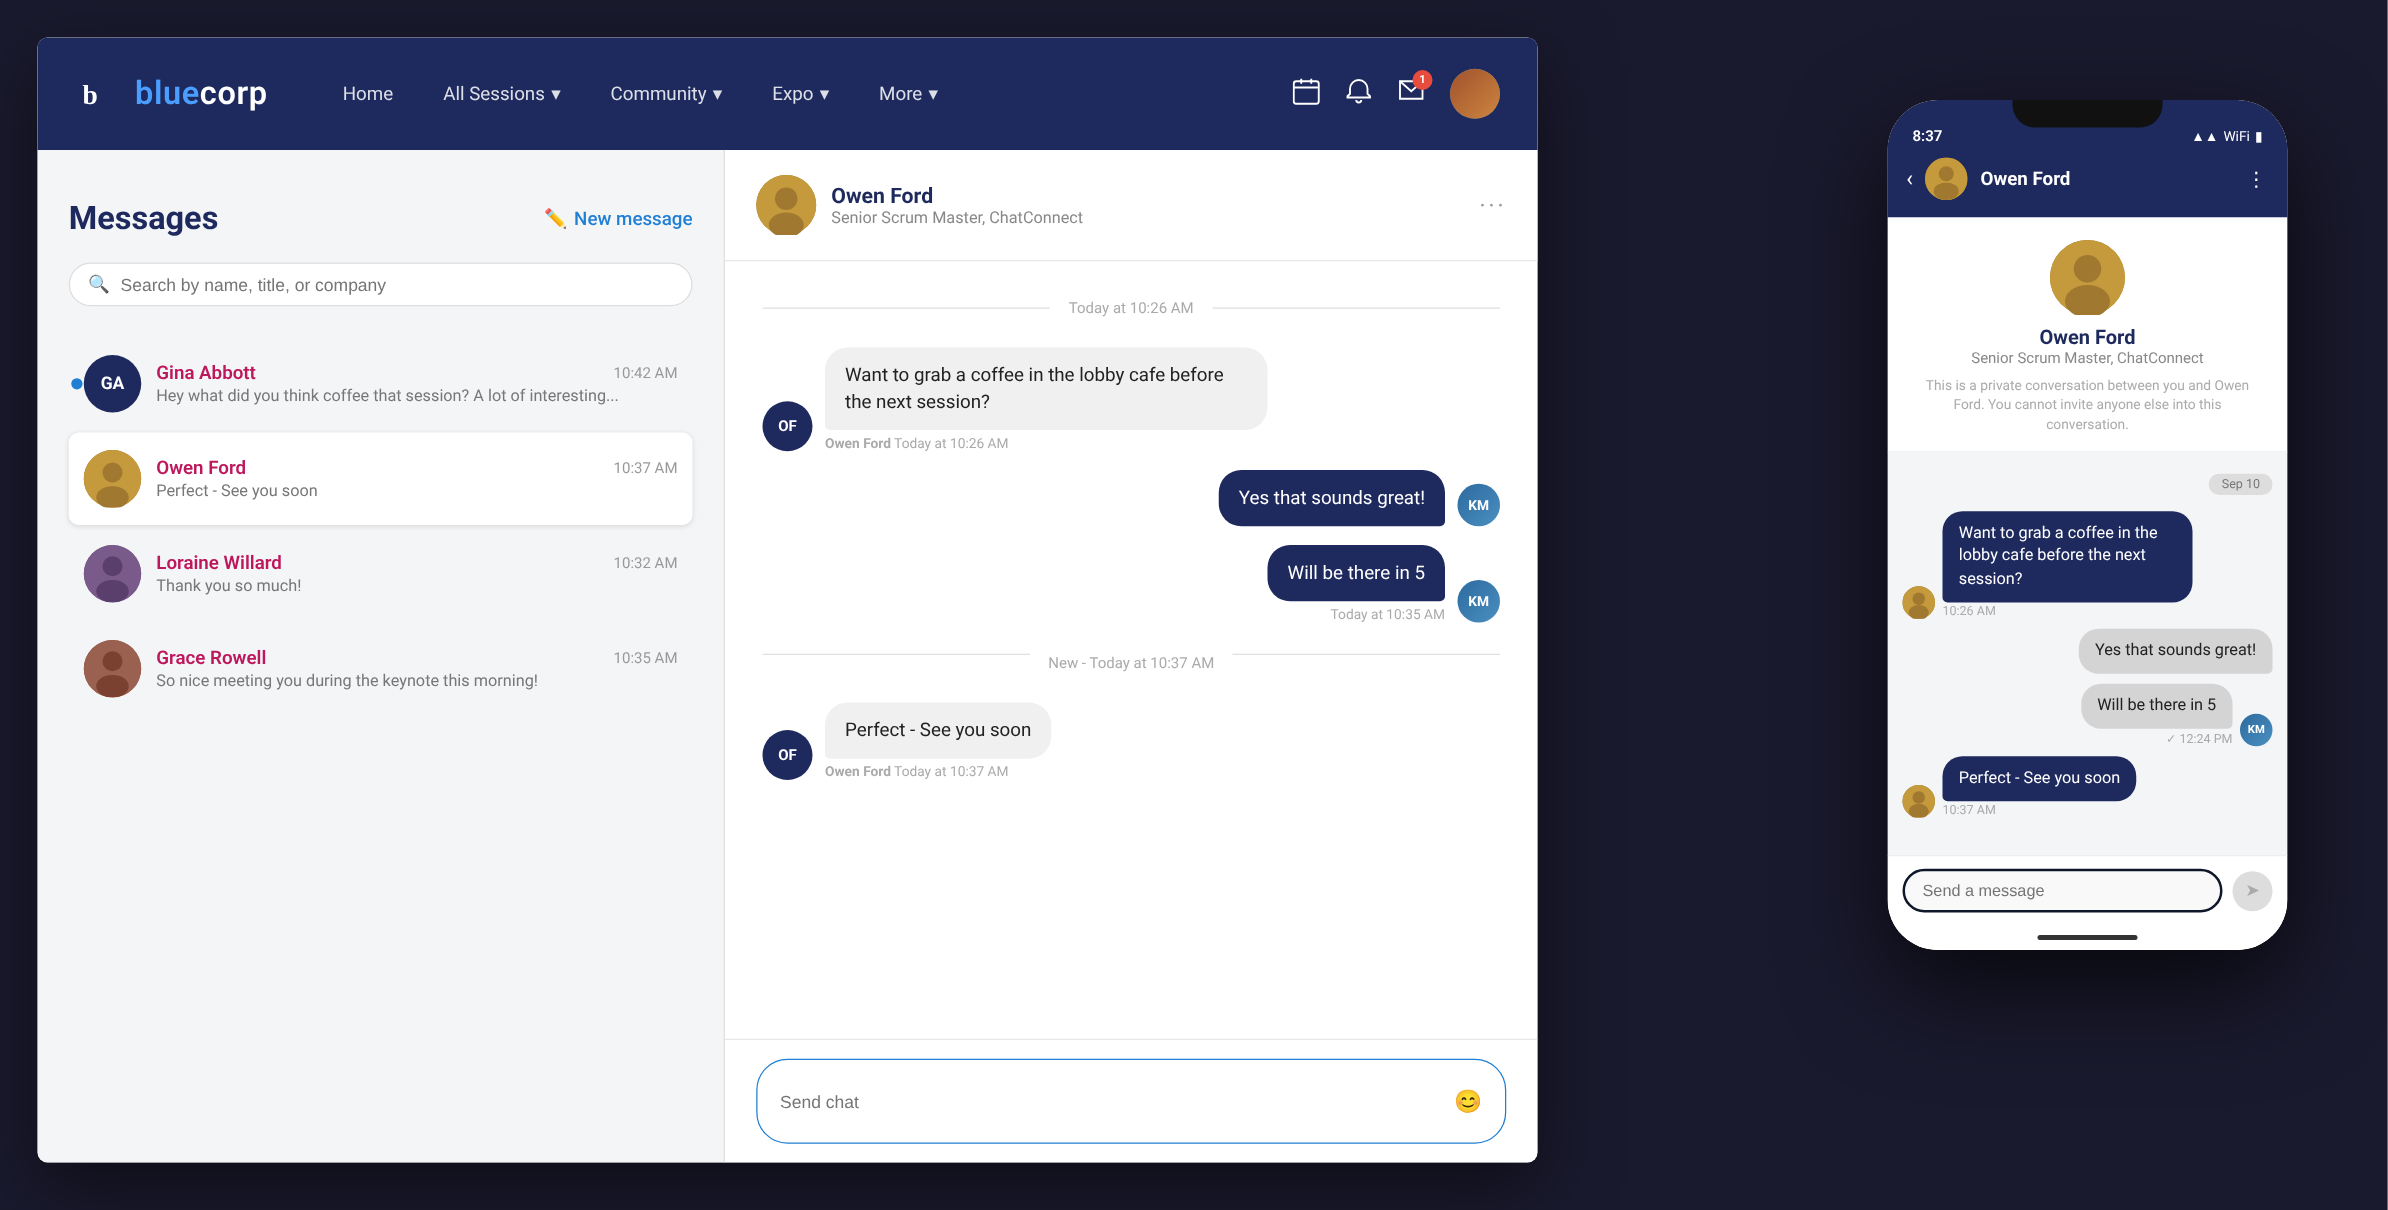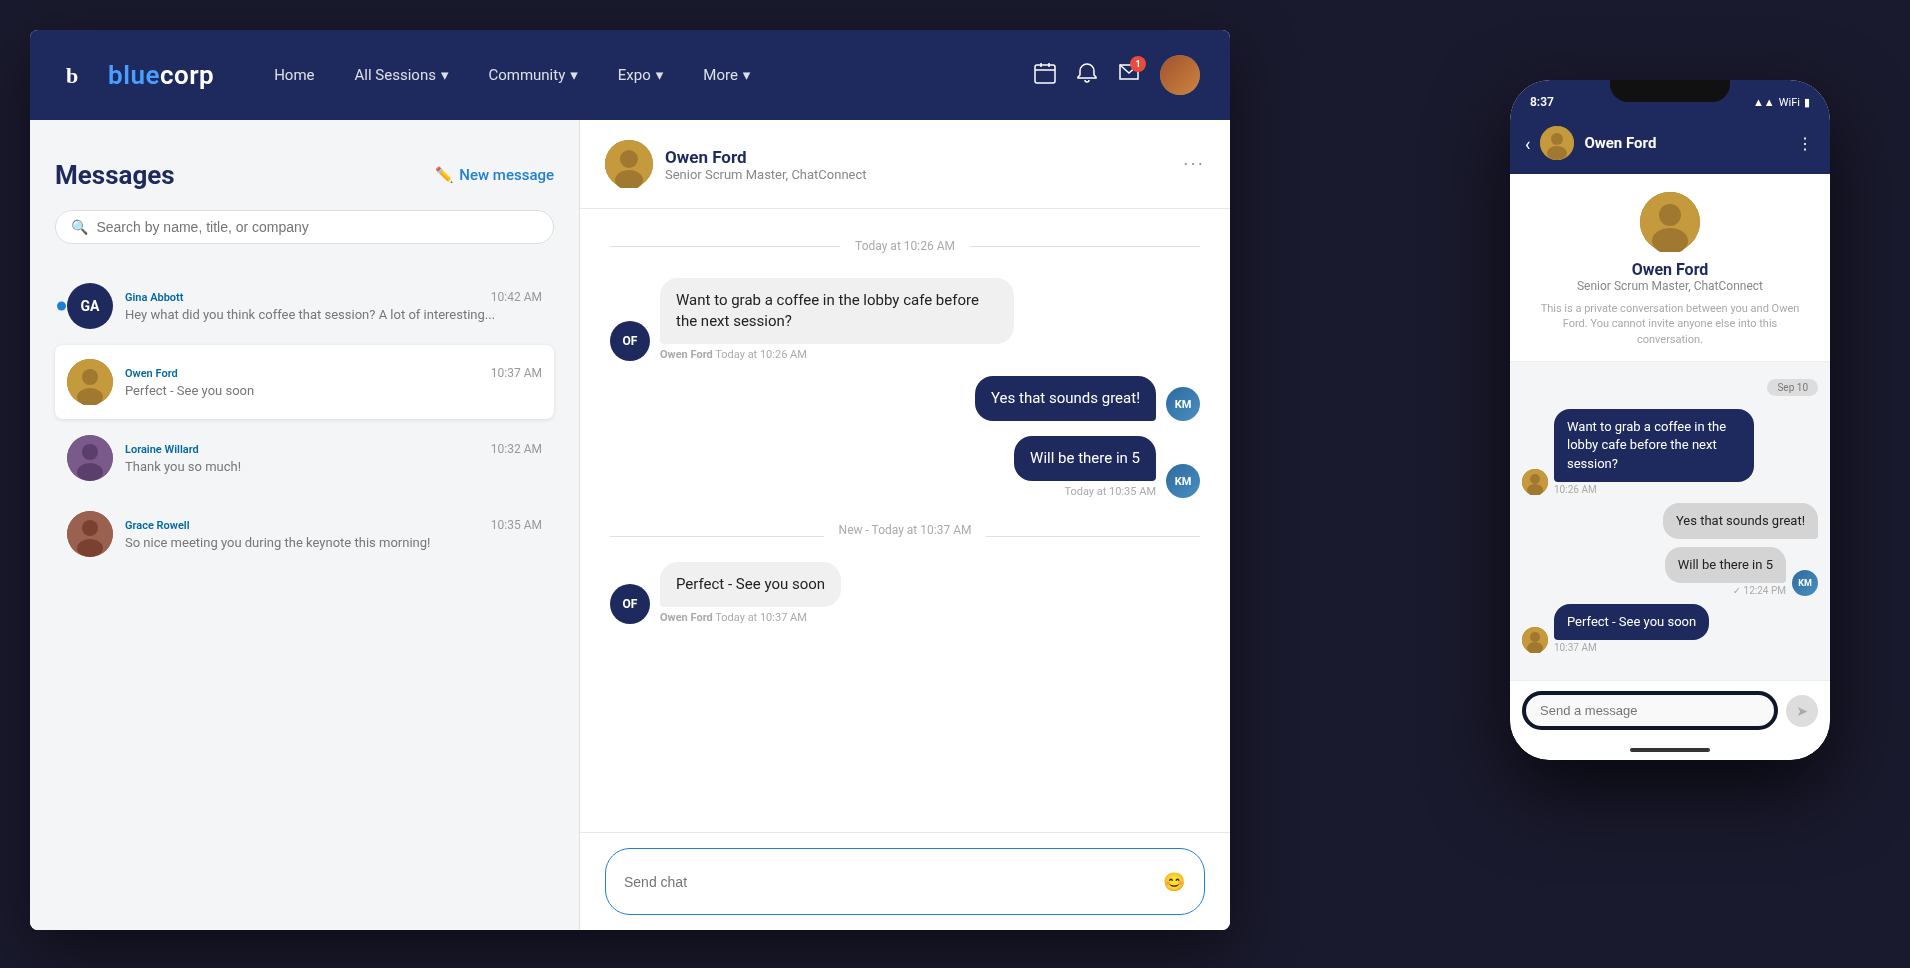--- a/index.html
+++ b/index.html
@@ -195,21 +195,21 @@
       display: flex;
       align-items: center;
       justify-content: center;
       font-size: 14px;
       font-weight: 700;
       color: white;
     }
     .msg-avatar.initials-ga { background: #1e2a5e; text-align: center; }
     .msg-content { flex: 1; min-width: 0; }
     .msg-top { display: flex; justify-content: space-between; align-items: center; }
-    .msg-name { font-size: 11px; font-weight: 600; color: #0369a1; }
+    .msg-name { font-size: 15px; font-weight: 600; color: #be185d; }
     .msg-time { font-size: 12px; color: #999; }
     .msg-preview { font-size: 13px; color: #777; white-space: nowrap; overflow: hidden; text-overflow: ellipsis; margin-top: 3px; }
 
     
     .avatar-of { background: linear-gradient(135deg, #8b6914, #c4922a); }
     .avatar-lw { background: linear-gradient(135deg, #5a3e6b, #8b6fa6); overflow: hidden; }
     .avatar-gr { background: linear-gradient(135deg, #7a4030, #b06050); overflow: hidden; }
 
     
     .chat-panel {
@@ -259,21 +259,21 @@
       height: 1px;
       background: #e0e0e0;
     }
     .date-divider span {
       padding: 0 15px;
       font-size: 12px;
       color: #aaa;
     }
     .new-divider {
       display: flex;
-      align-items: flex-end;
+      align-items: flex-start;
       text-align: center;
       margin: 10px 0;
     }
     .new-divider::before, .new-divider::after {
       content: '';
       flex: 1;
       height: 1px;
       background: #e0e0e0;
     }
     .new-divider span {
@@ -377,21 +377,21 @@
       overflow: hidden;
       display: flex;
       flex-direction: column;
     }
 
     
     .phone-status-bar {
       background: #1e2a5e;
       height: 36px;
       display: flex;
-      align-items: center;
+      align-items: flex-end;
       justify-content: space-between;
       padding: 0 20px;
       padding-top: 8px;
       gap: 16px;
     }
     .phone-time { color: white; font-size: 12px; font-weight: 600; }
     .phone-icons { color: white; font-size: 11px; display: flex; gap: 4px; align-items: center; }
 
     
     .phone-chat-header {
@@ -509,21 +509,21 @@
     .phone-input-area {
       background: white;
       padding: 10px 12px;
       display: flex;
       align-items: center;
       gap: 8px;
       border-top: 1px solid #eee;
     }
     .phone-input {
       flex: 1;
-      border: 4px solid #0f172a;
+      border: 2px solid #0f172a;
       border-radius: 20px;
       padding: 8px 14px;
       font-size: 13px;
       outline: none;
       color: #aaa;
       background: #f9f9f9;
     }
     .phone-send-btn {
       width: 32px;
       height: 32px;

